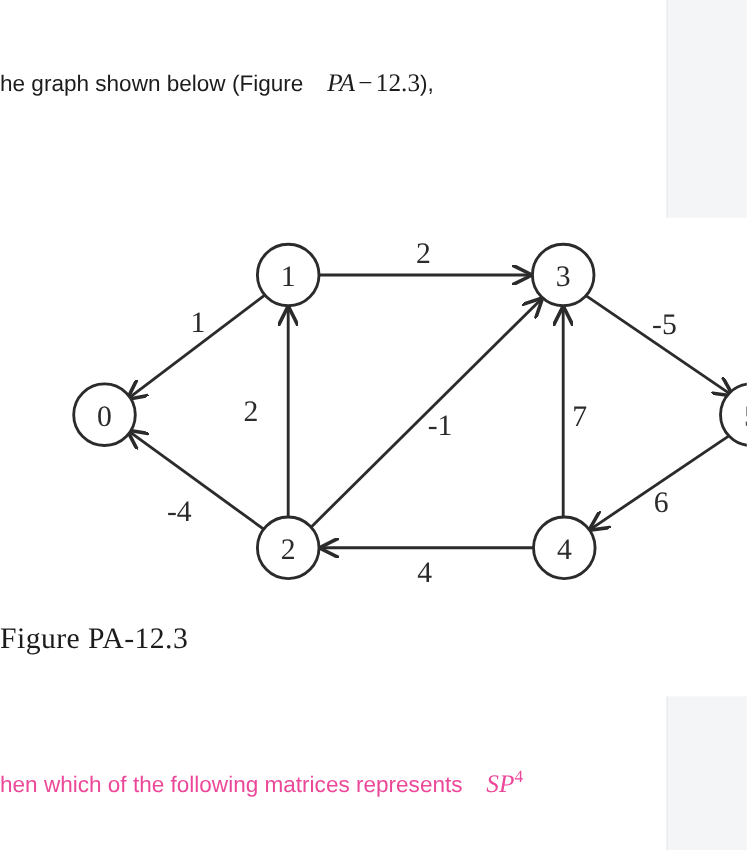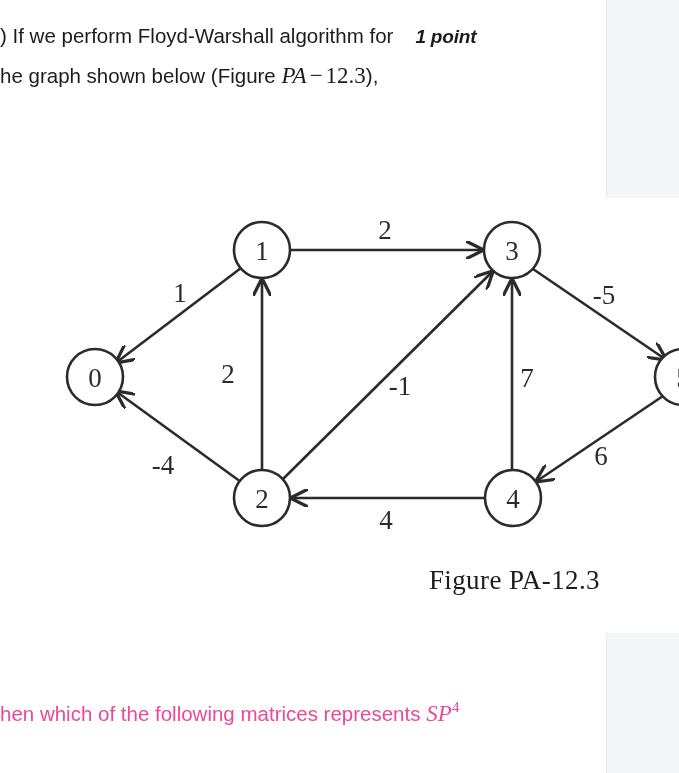--- a/index.html
+++ b/index.html
@@ -56,20 +56,21 @@
     font-style: italic;
     font-size: 19px;
     letter-spacing: -0.2px;
   }
   .spacer-lg { display: inline-block; width: 22px; }
 
   .math {
     font-family: "Liberation Serif", serif;
     font-style: italic;
     font-size: 23px;
+    margin-left: 16px;
   }
   .math .num {
     font-style: normal;
   }
   .math .op {
     font-style: normal;
     padding: 0 3px;
   }
   .sup {
     font-size: 0.68em;
@@ -122,38 +123,35 @@
     text-anchor: middle;
     dominant-baseline: central;
   }
 
   
   #figure-caption {
     position: absolute;
     top: 565px;
     left: 0;
     width: 600px;
-    text-align: right;
+    text-align: left;
     font-family: "Liberation Serif", serif;
     font-size: 27px;
     color: #1c1c1c;
     letter-spacing: 0.4px;
   }
 </style>
 </head>
 <body>
 
 <div class="page">
 
   <div class="side-panel" id="panel-top"></div>
   <div class="side-panel" id="panel-bottom"></div>
 
-  <div class="q-text" id="question-line-1">
-    <span>) If we perform Floyd-Warshall algorithm for</span><span class="spacer-lg"></span><span class="pts">1 point</span>
-  </div>
 
   <div class="q-text" id="question-line-2">
     <span>he graph shown below (Figure </span><span class="math"><span>P</span><span>A</span><span class="op">−</span><span class="num">12.3</span></span><span>),</span>
   </div>
 
   <div id="figure-graph">
     <svg width="679" height="360" viewBox="0 0 679 360" xmlns="http://www.w3.org/2000/svg">
       <defs>
         <marker id="arrow" viewBox="0 0 10 10" refX="9" refY="5" markerWidth="7" markerHeight="7" orient="auto-start-reverse">
           <path d="M 0 0 L 10 5 L 0 10" fill="none" stroke="#2b2b2b" stroke-width="1.8"></path>

